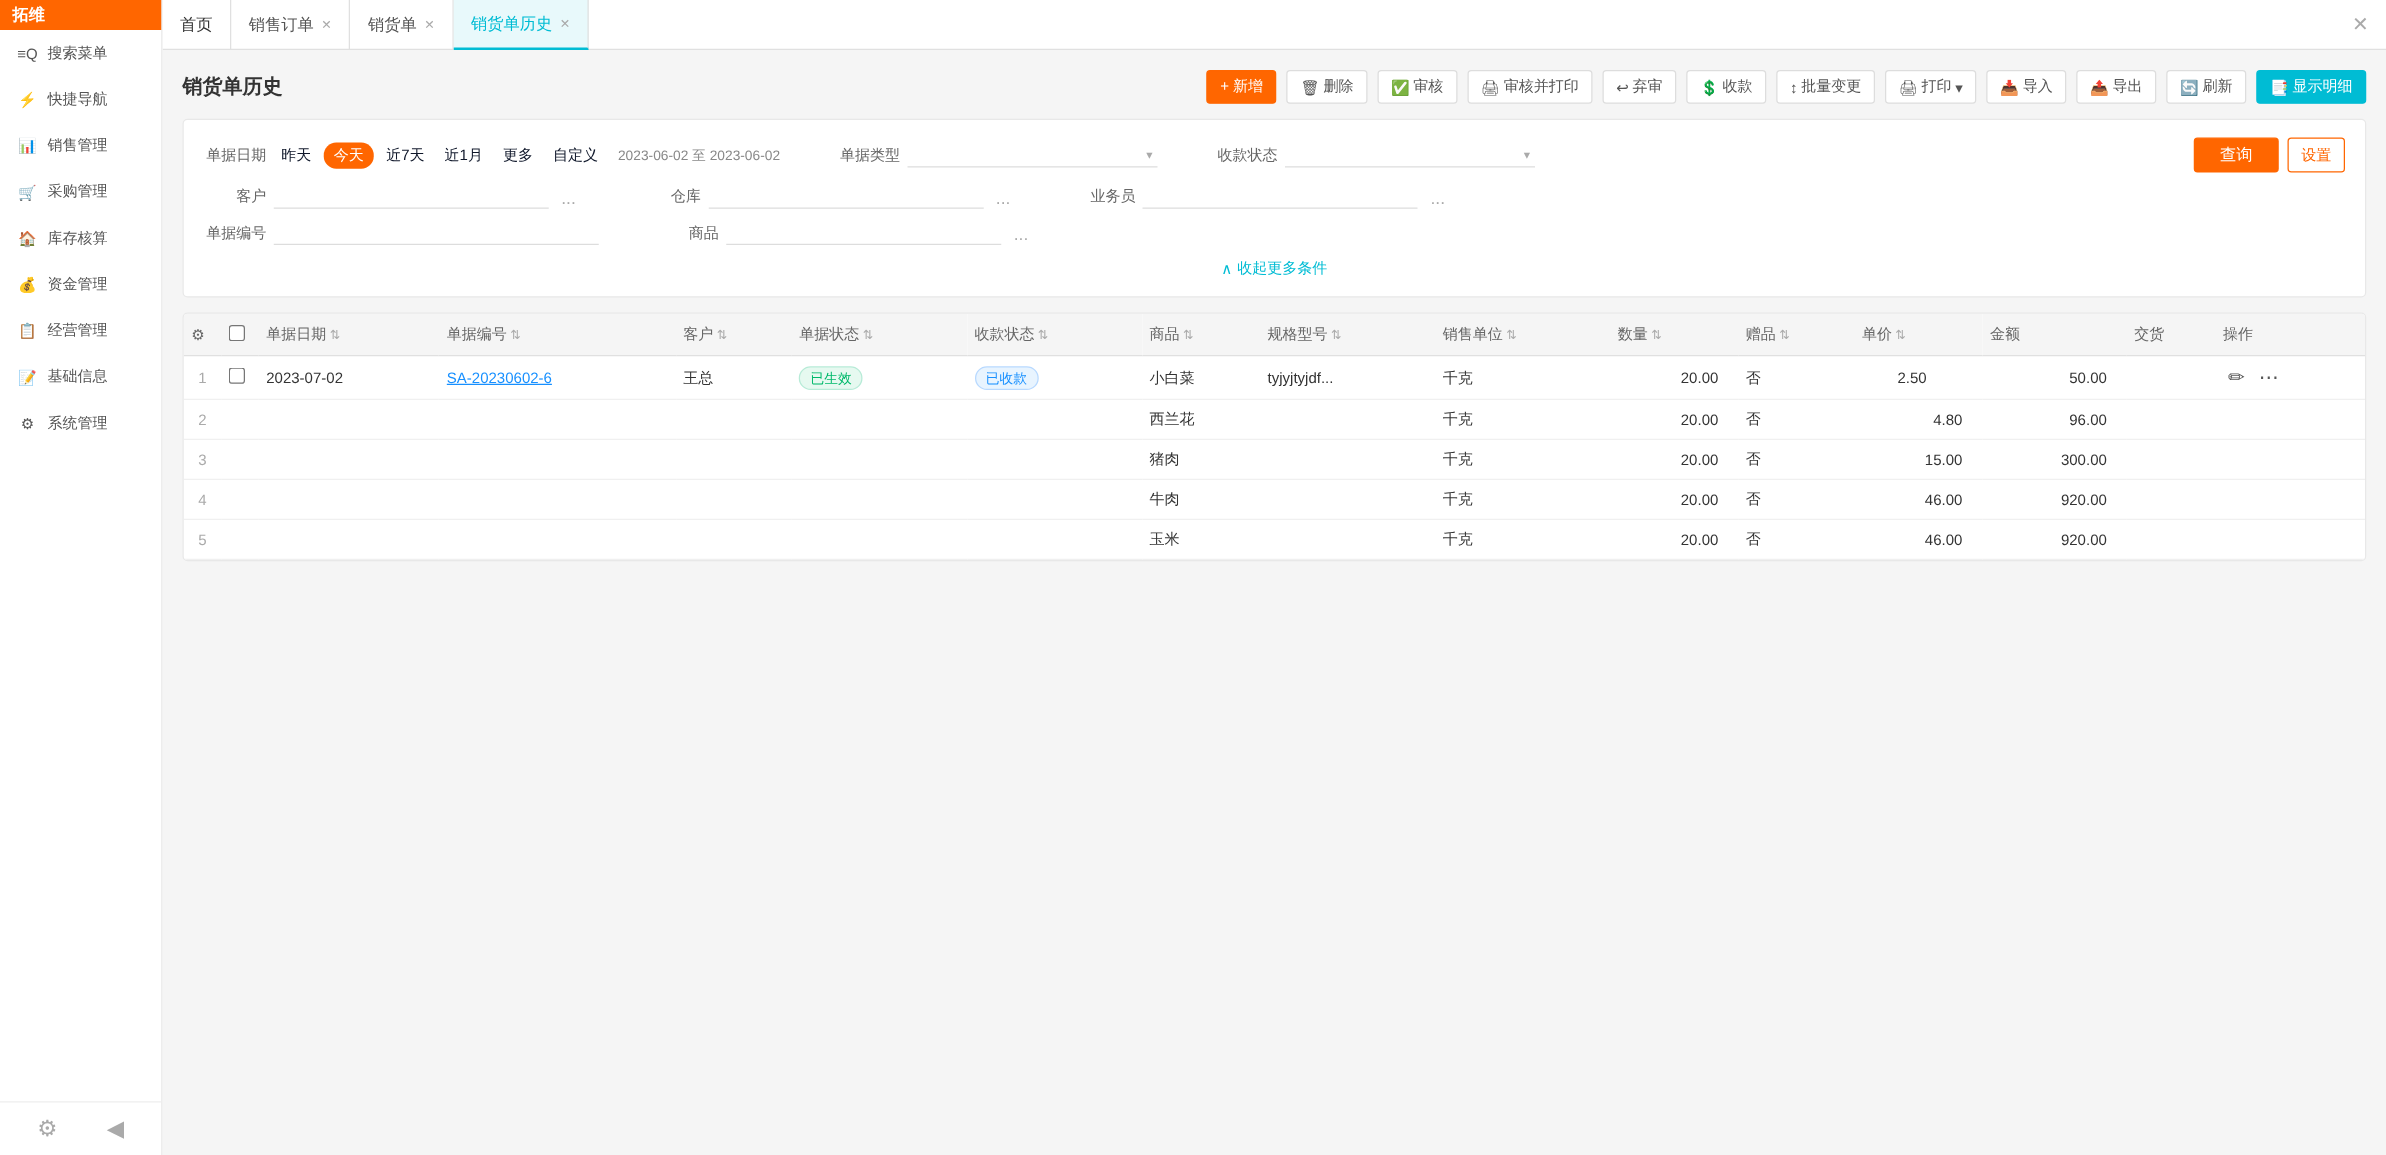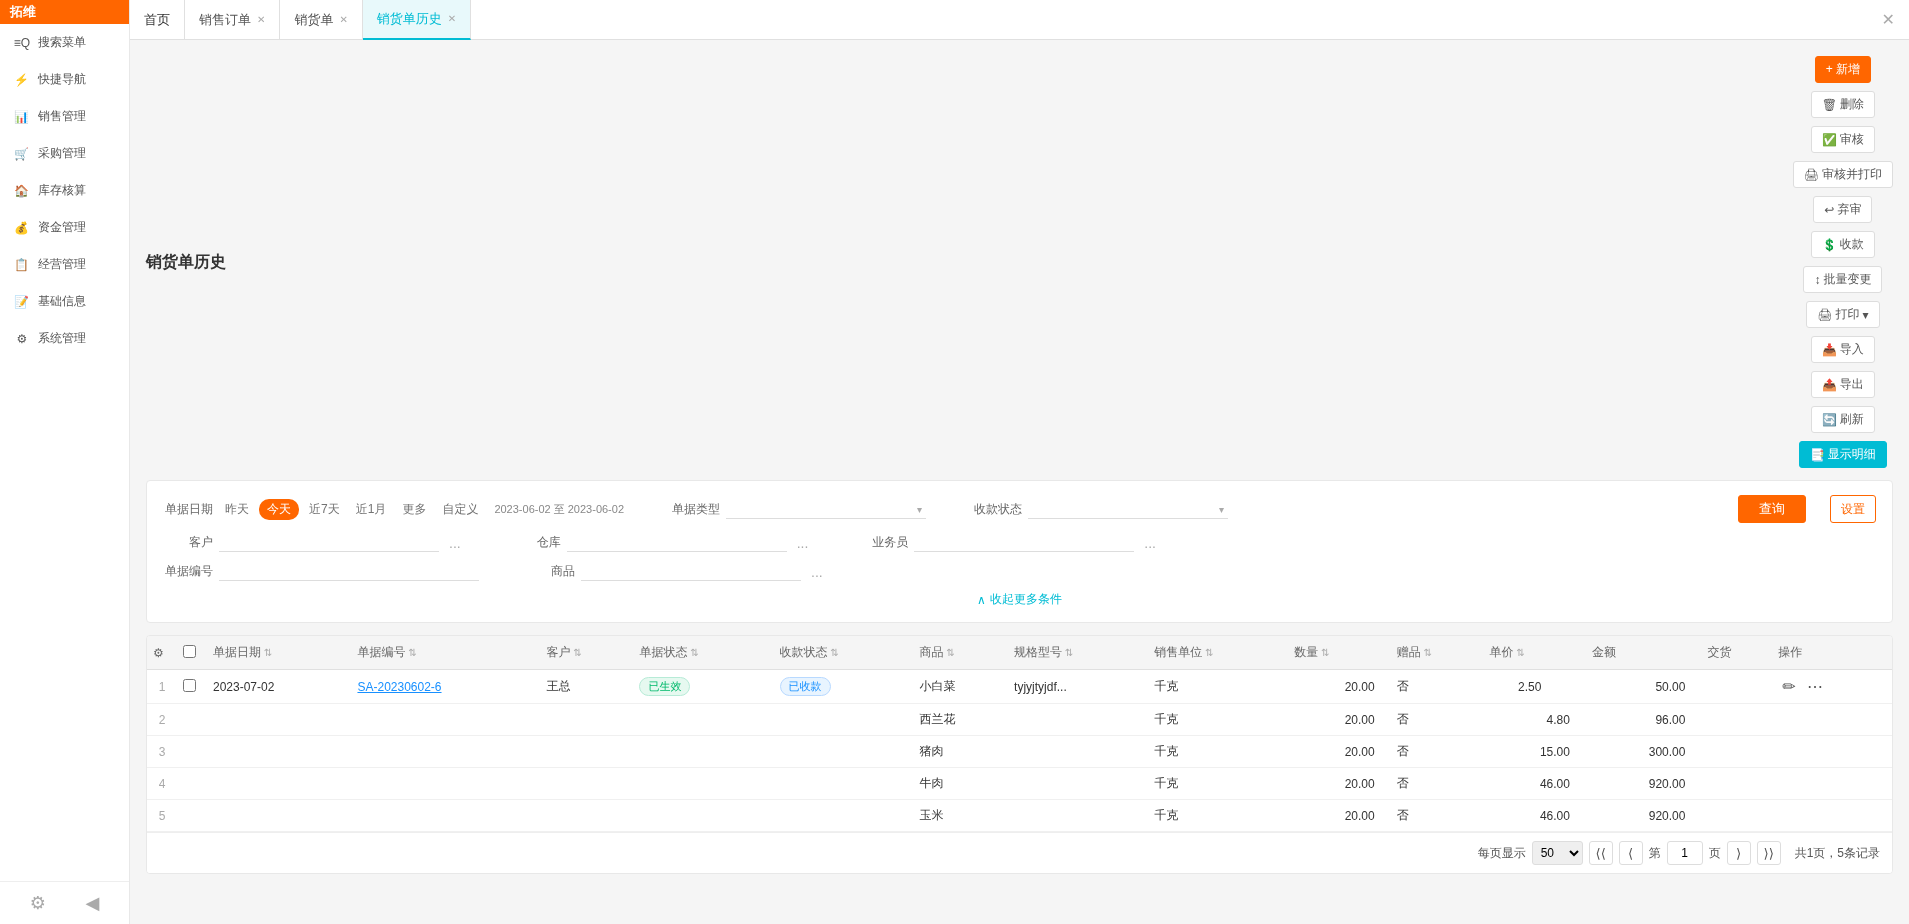--- a/index.html
+++ b/index.html
@@ -22,38 +22,38 @@
     .tab.active { background: #f0fafa; color: #00bcd4; border-bottom: 2px solid #00bcd4; }
     .tab-close { color: #aaa; font-size: 10px; cursor: pointer; }
     .tab-bar-close { margin-left: auto; padding: 0 14px; color: #aaa; cursor: pointer; font-size: 16px; }
 
     
     .content { flex: 1; overflow: auto; padding: 16px; background: #f5f5f5; }
 
     
     .page-header { display: flex; align-items: center; justify-content: space-between; margin-bottom: 12px; }
     .page-title { font-size: 16px; font-weight: bold; color: #333; }
-    .toolbar { display: flex; align-items: center; gap: 8px; flex-wrap: wrap; flex-direction: column; }
+    .toolbar { display: flex; align-items: center; gap: 8px; flex-wrap: wrap; }
     .btn { display: flex; align-items: center; gap: 3px; padding: 4px 10px; border: 1px solid #ddd; background: #fff; cursor: pointer; border-radius: 3px; font-size: 12px; color: #555; white-space: nowrap; }
     .btn-primary { background: #ff6600; color: white; border-color: #ff6600; }
     .btn-teal { background: #00bcd4; color: white; border-color: #00bcd4; }
     .btn-orange-outline { border-color: #ff6600; color: #ff6600; }
 
     
     .filter-card { background: #fff; border: 1px solid #e8e8e8; border-radius: 4px; padding: 14px 16px; margin-bottom: 12px; }
     .filter-row { display: flex; align-items: center; gap: 16px; margin-bottom: 10px; flex-wrap: wrap; }
     .filter-row:last-child { margin-bottom: 0; }
     .filter-label { color: #666; font-size: 12px; white-space: nowrap; min-width: 50px; text-align: right; }
     .filter-input { border: none; border-bottom: 1px solid #ddd; padding: 2px 6px; font-size: 12px; color: #333; width: 180px; outline: none; background: transparent; }
     .filter-select { border: none; border-bottom: 1px solid #ddd; padding: 2px 6px; font-size: 12px; color: #333; width: 180px; background: transparent; outline: none; appearance: none; cursor: pointer; }
     .filter-select-wrap { position: relative; display: inline-flex; align-items: center; }
     .filter-select-wrap::after { content: '▾'; position: absolute; right: 4px; color: #aaa; pointer-events: none; font-size: 10px; }
     .filter-ellipsis { color: #aaa; font-size: 14px; cursor: pointer; padding: 0 4px; }
     .date-range { display: flex; align-items: center; gap: 4px; font-size: 12px; }
-    .date-btn { padding: 2px 6px; cursor: pointer; color: #737373; border-radius: 2px; }
+    .date-btn { padding: 2px 6px; cursor: pointer; color: #0f172a; border-radius: 2px; }
     .date-btn.active { background: #ff6600; color: white; border-radius: 10px; }
     .date-display { color: #888; font-size: 11px; }
     .collapse-btn { display: flex; align-items: center; gap: 4px; cursor: pointer; color: #00bcd4; font-size: 12px; justify-content: center; margin-top: 6px; }
 
     
     .table-wrap { background: #fff; border: 1px solid #e8e8e8; border-radius: 4px; overflow: auto; }
     table { width: 100%; border-collapse: collapse; font-size: 12px; }
     thead tr { background: #f5f5f5; }
     thead th { padding: 8px 6px; text-align: left; border-bottom: 1px solid #e0e0e0; color: #666; font-weight: normal; white-space: nowrap; position: sticky; top: 0; background: #f5f5f5; }
     thead th.sortable { cursor: pointer; }
@@ -227,21 +227,21 @@
 
         <div style="display:flex;align-items:center;gap:6px;margin-left:30px;">
           <span class="filter-label">收款状态</span>
           <div class="filter-select-wrap">
             <select class="filter-select" style="width:200px;">
               <option></option>
             </select>
           </div>
         </div>
 
-        <div style="margin-left:auto;display:flex;gap:24px;justify-content:flex-end;">
+        <div style="margin-left:auto;display:flex;gap:7px;justify-content:flex-end;">
           <button class="btn btn-primary" style="padding:4px 20px;font-size:13px;">查询</button>
           <button class="btn btn-orange-outline">设置</button>
         </div>
       </div>
 
       <div class="filter-row">
         <div style="display:flex;align-items:center;gap:6px;">
           <span class="filter-label">客户</span>
           <input class="filter-input" style="width: 220px;">
           <span class="filter-ellipsis">...</span>
@@ -398,31 +398,15 @@
             <td>否</td>
             <td style="text-align:right;padding-right:16px;">46.00</td>
             <td style="text-align:right;padding-right:16px;">920.00</td>
             <td></td>
             <td></td>
           </tr>
 
         </tbody>
       </table>
 
-      <div class="pagination">
-        <span>每页显示</span>
-        <select class="per-page-select">
-          <option>50</option>
-          <option>100</option>
-          <option>200</option>
-        </select>
-        <button class="page-btn" title="首页">⟨⟨</button>
-        <button class="page-btn" title="上一页">⟨</button>
-        <span>第</span>
-        <input class="page-input" type="text" value="1" style="">
-        <span>页</span>
-        <button class="page-btn" title="下一页">⟩</button>
-        <button class="page-btn" title="末页">⟩⟩</button>
-        <span style="margin-left:8px;">共1页，5条记录</span>
-      </div>
     </div>
   </div>
 </div>
 
 </body></html>

